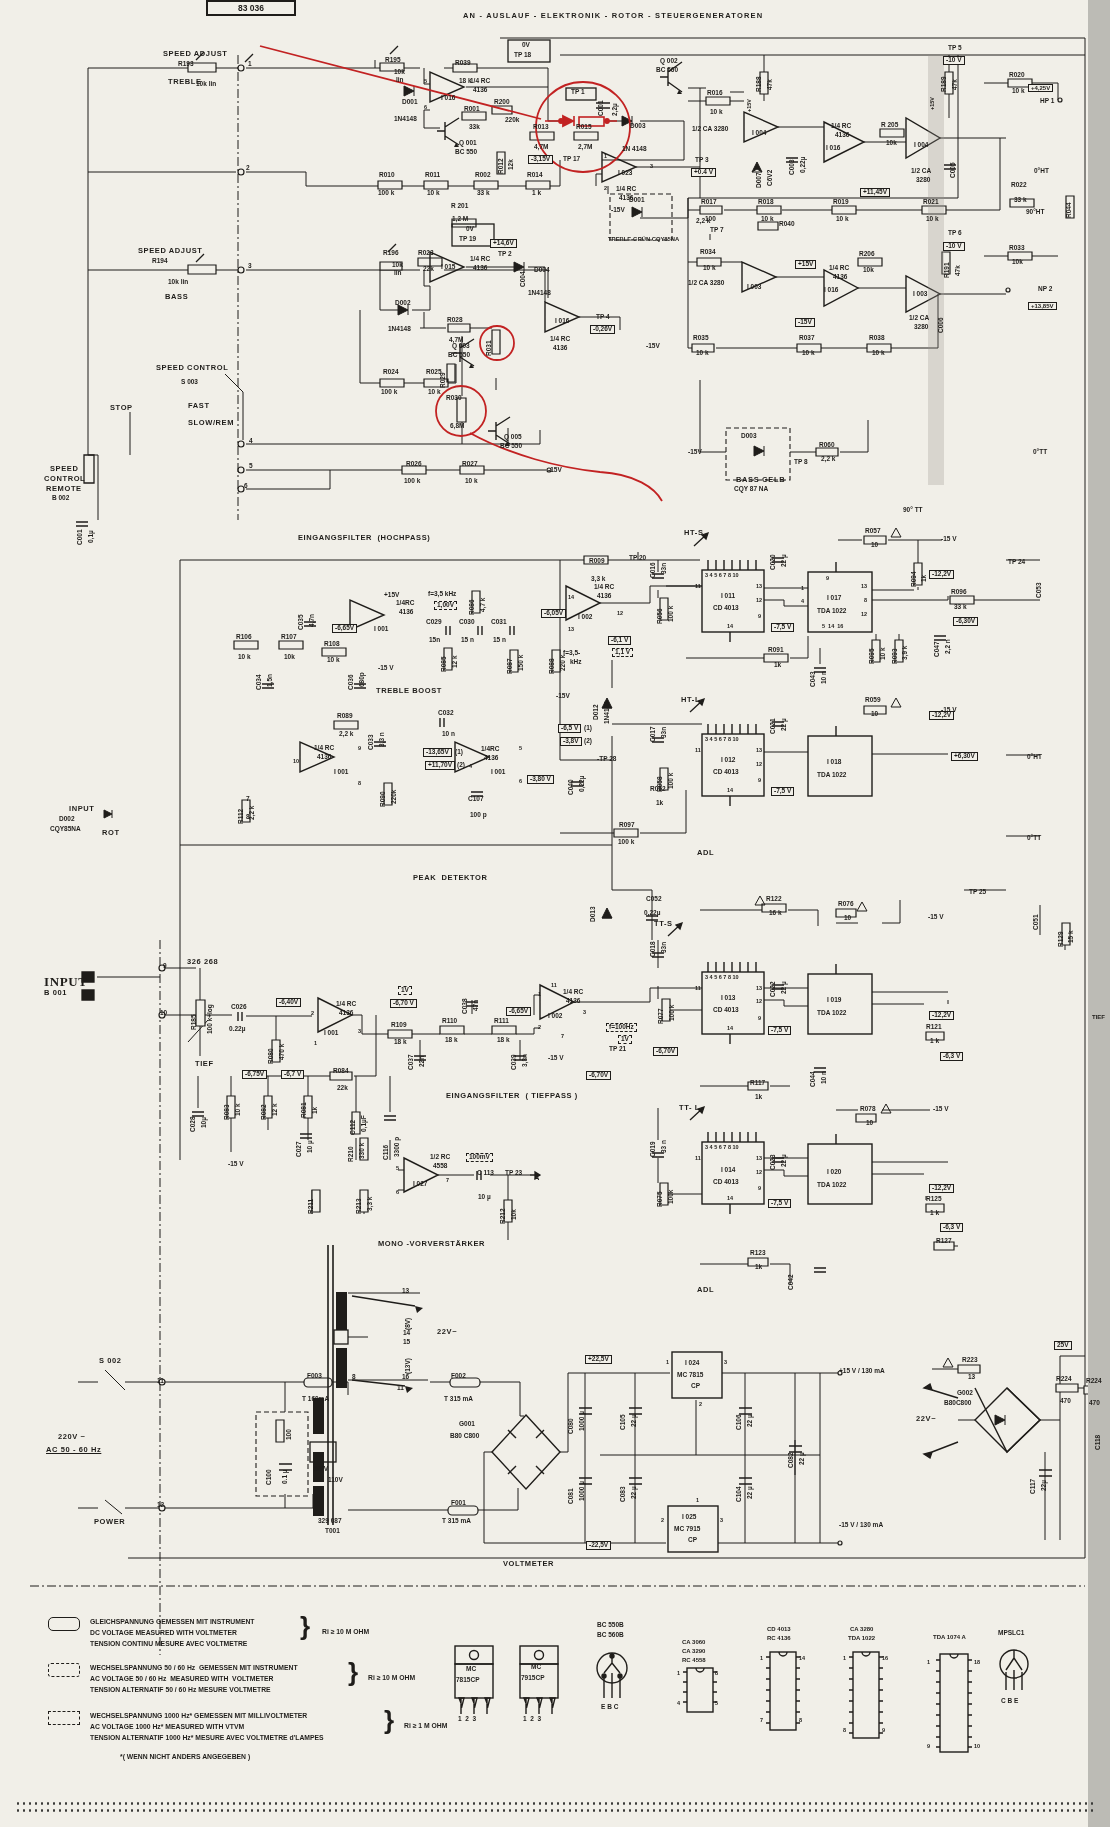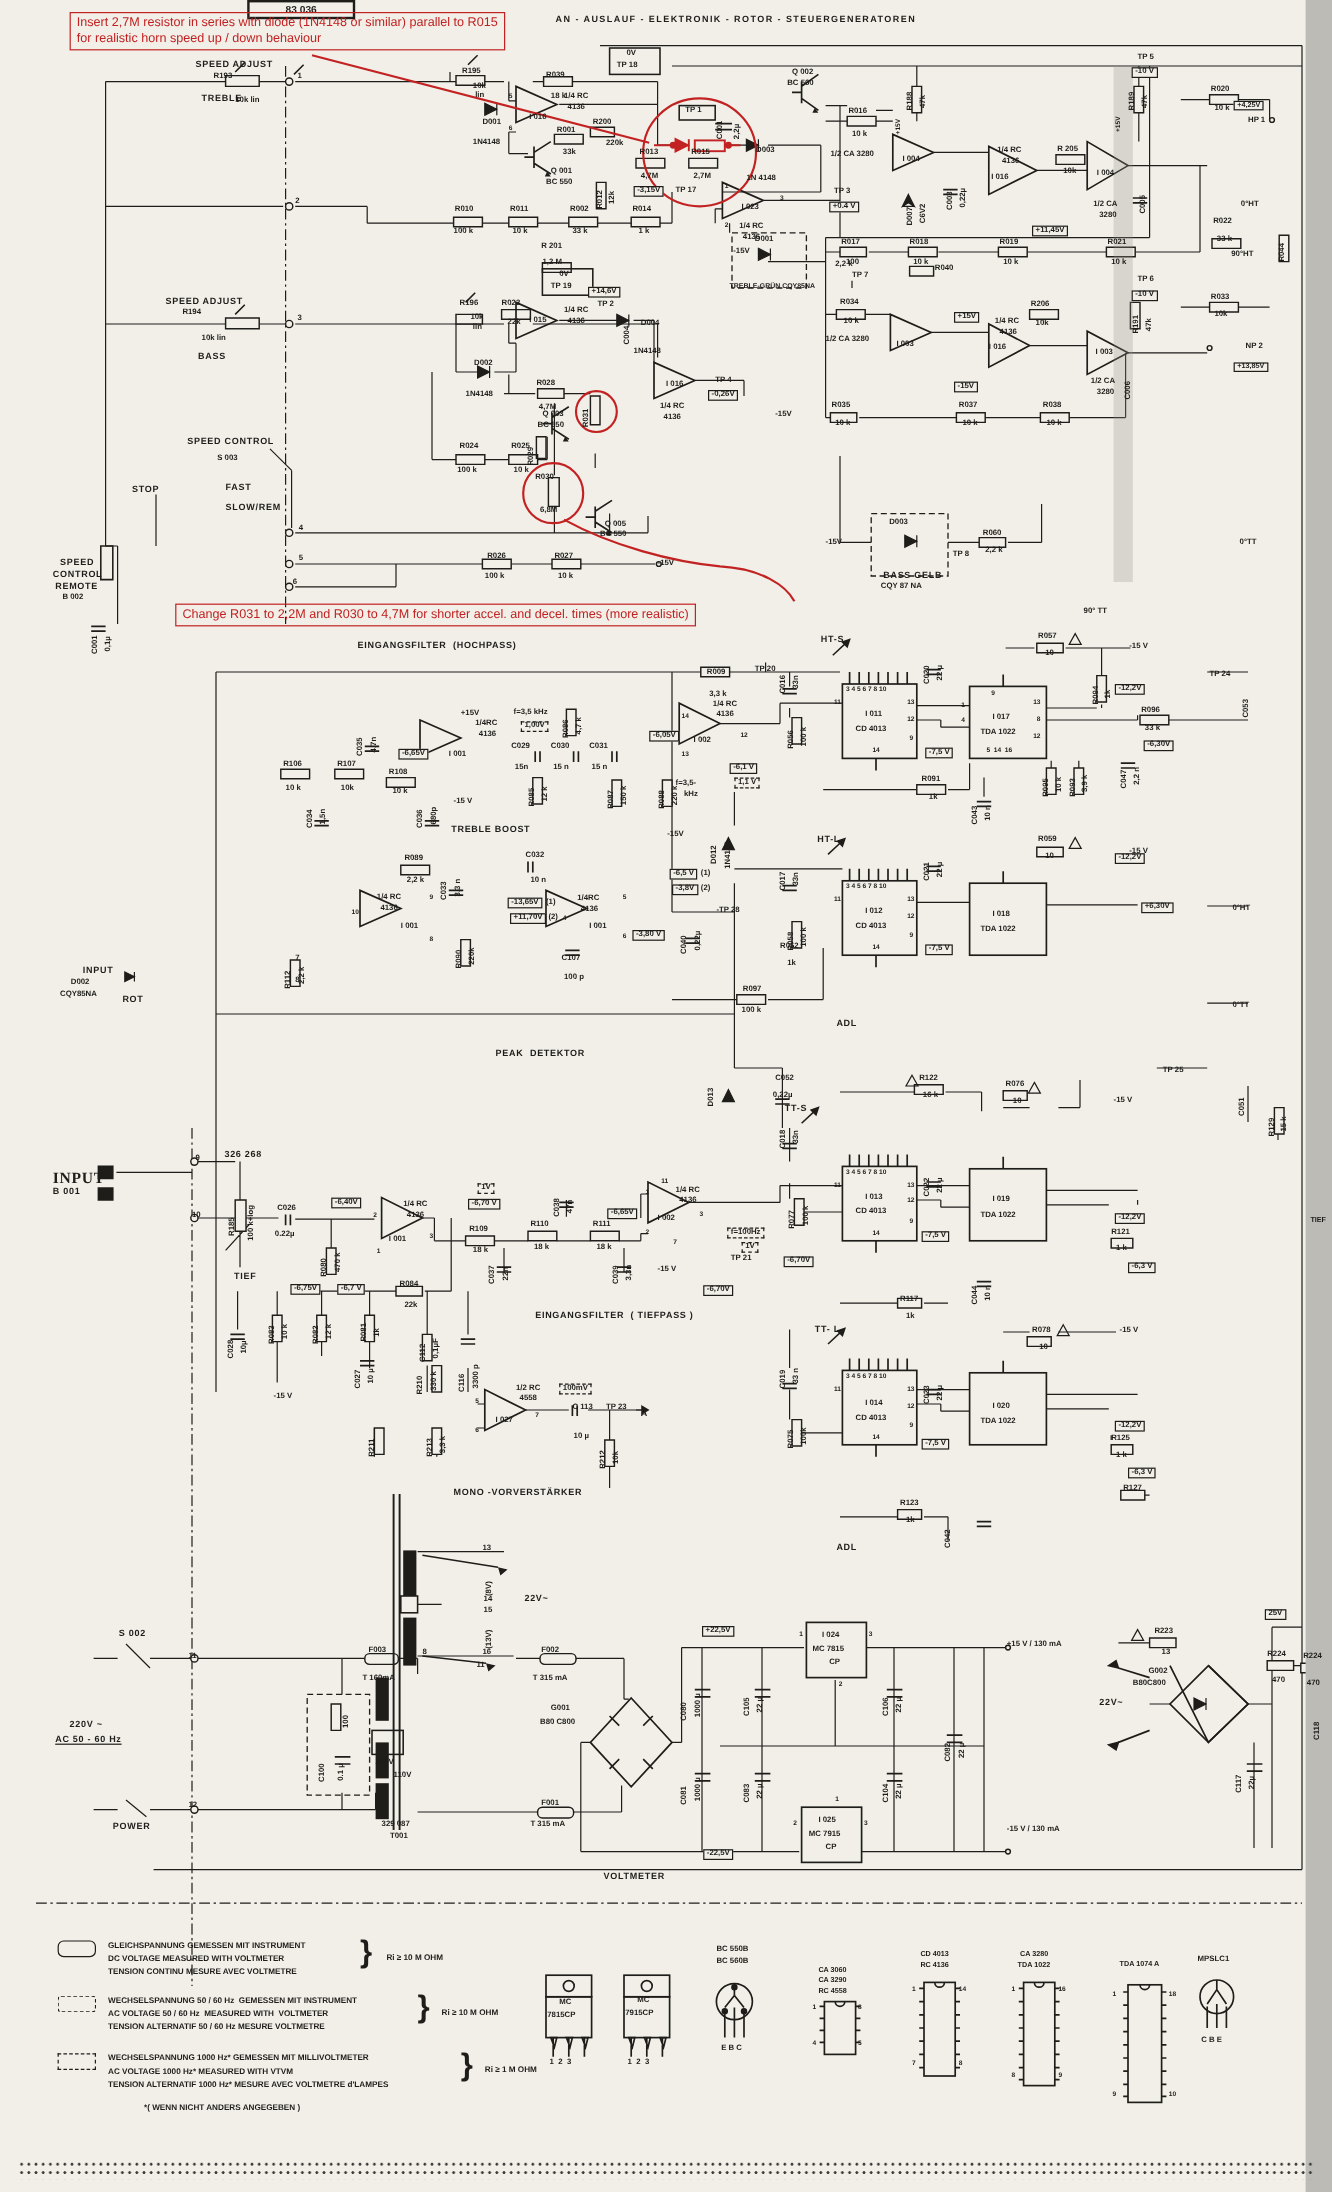--- a/index.html
+++ b/index.html
@@ -360,25 +360,20 @@
   </svg>
 
   <div class="grayband" style="left:1088px;top:0;width:22px;height:1827px;"></div>
   <div class="graystreak" style="left:928px;top:55px;width:16px;height:430px;"></div>
   <div class="dotstrip"></div>
 
   <div class="sheetno">83 036</div>
 
   <div class="title">AN - AUSLAUF - ELEKTRONIK  -  ROTOR - STEUERGENERATOREN</div>
 
-  <div class="ann" style="left:58px;top:10px;">
-    <div>Insert 2,7M resistor in series with diode (1N4148  or similar) parallel to R015</div>
-    <div>for realistic horn speed up / down behaviour</div>
-  </div>
-  <div class="ann" style="left:146px;top:503px;">Change R031 to 2,2M and R030 to 4,7M for shorter accel. and decel. times (more realistic)</div>
 
   <div style="position:absolute;left:48px;top:1617px;width:30px;height:12px;border:1.6px solid #1f1d1a;border-radius:5px;"></div>
   <div style="position:absolute;left:48px;top:1663px;width:30px;height:12px;border:1.6px dashed #1f1d1a;border-radius:3px;"></div>
   <div style="position:absolute;left:48px;top:1711px;width:30px;height:12px;border:1.6px dashed #1f1d1a;"></div>
 
   <div id="labels">
       <div class="lb hd" style="left: 163px; top: 50px; font-size: 7.5px;">SPEED ADJUST</div>
       <div class="lb" style="left: 178px; top: 61px; font-size: 6.5px;">R193</div>
       <div class="lb" style="left: 196px; top: 81px; font-size: 6.5px;">10k lin</div>
       <div class="lb hd" style="left: 168px; top: 78px; font-size: 7.5px;">TREBLE</div>

